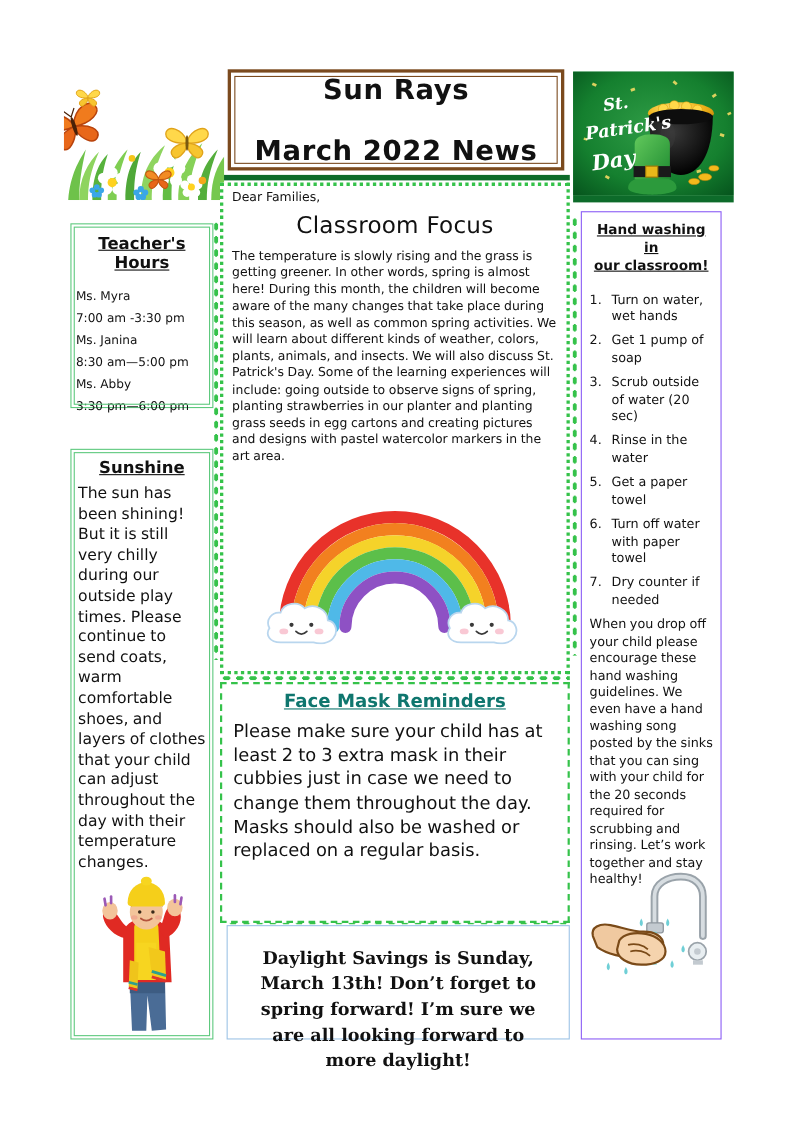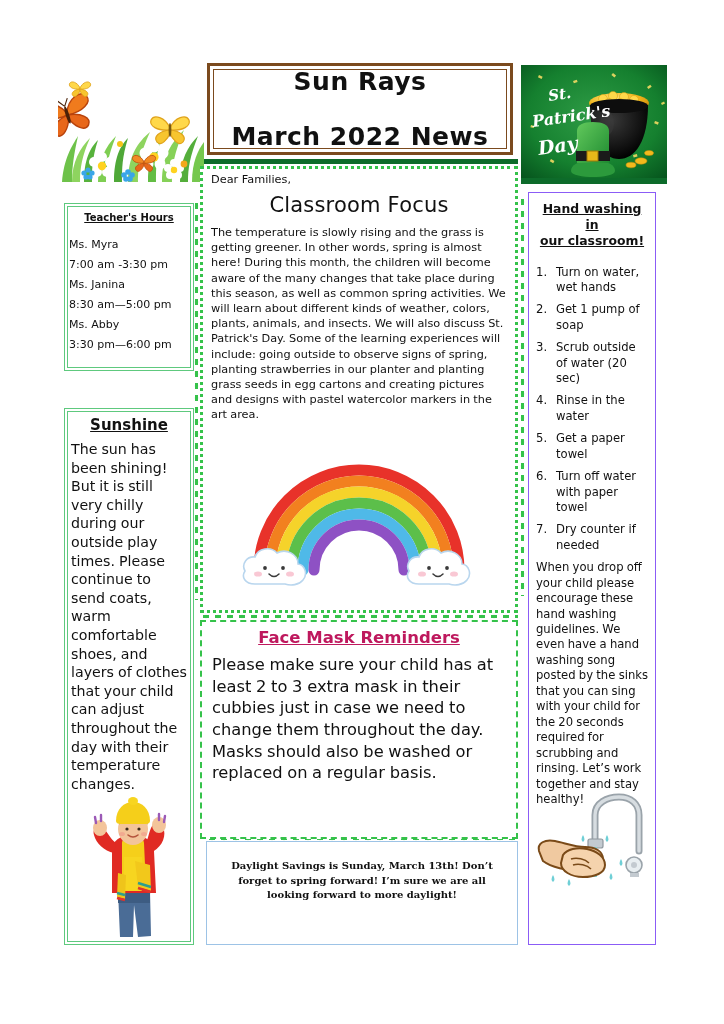--- a/index.html
+++ b/index.html
@@ -91,21 +91,21 @@
     padding: 8px 4px 4px 4px;
   }
   #sunshine-box {
     left: 64px; top: 408px;
     width: 130px; height: 537px;
     padding: 7px 6px 0 6px;
   }
 
   .box-heading {
     text-align: center;
-    font-size: 10px;
+    font-size: 15px;
     font-weight: bold;
     color: #111;
     text-decoration: underline;
     font-family: "DejaVu Sans", sans-serif;
     margin-bottom: 16px;
   }
   .teacher-line {
     text-align: left;
     font-size: 11px;
     color: #111;
@@ -179,21 +179,21 @@
     width: 318px; height: 219px;
     background: #ffffff;
     border: 2px dashed #35c24a;
     box-sizing: border-box;
     padding: 6px 10px;
   }
   #mask-heading {
     text-align: center;
     font-size: 16.5px;
     font-weight: bold;
-    color: #be185d;
+    color: #0f766e;
     text-decoration: underline;
     font-family: "DejaVu Sans", sans-serif;
     margin-bottom: 7px;
   }
   #mask-body {
     font-size: 16.3px;
     line-height: 1.33;
     color: #111;
     font-family: "DejaVu Sans", sans-serif;
     word-spacing: -0.5px;
@@ -204,21 +204,21 @@
     left: 206px; top: 841px;
     width: 312px; height: 104px;
     background: #ffffff;
     border: 1px solid #9dc3e6;
     box-sizing: border-box;
     padding: 17px 16px 0 16px;
   }
   #dst-body {
     text-align: center;
     font-family: "DejaVu Serif", serif;
-    font-size: 10px;
+    font-size: 16px;
     font-weight: bold;
     line-height: 1.46;
     color: #111;
   }
 
   
   #wash-box {
     position: absolute;
     left: 528px; top: 192px;
     width: 128px; height: 753px;

